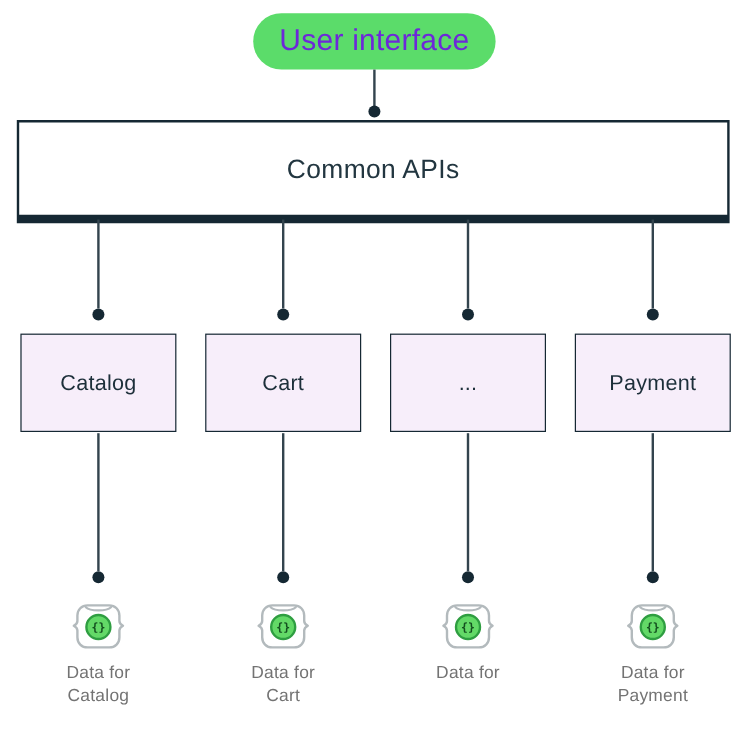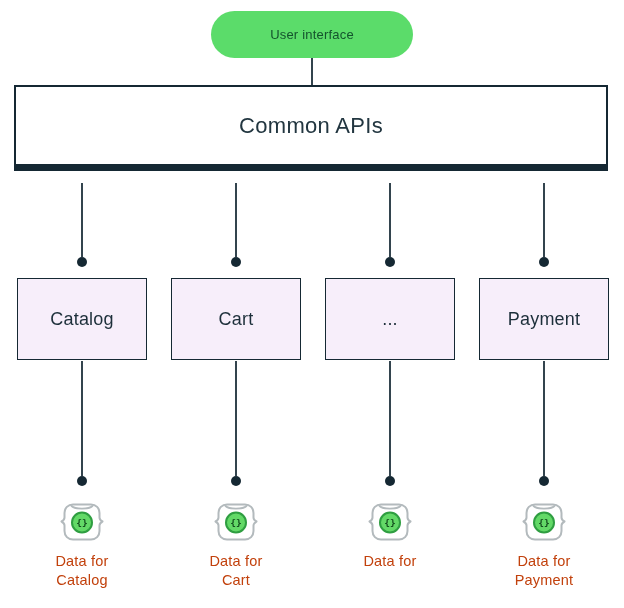--- a/index.html
+++ b/index.html
@@ -3,29 +3,29 @@
 <meta charset="utf-8">
 <style>
   html,body{margin:0;padding:0;background:#ffffff;}
   body{font-family:"Liberation Sans",sans-serif;}
   .canvas{position:relative;width:624px;height:608px;background:#ffffff;overflow:hidden;}
 
   .pill{
     position:absolute;left:211px;top:11px;width:202px;height:47px;
     background:#5bdc6a;border-radius:24px;
     display:flex;align-items:center;justify-content:center;
-    font-size:13px;font-weight:500;color:#14532d;letter-spacing:.2px;
+    font-size:25px;font-weight:500;color:#6d28d9;letter-spacing:.2px;
   }
 
   .vline{position:absolute;width:2px;background:#33444e;}
   .line-top{left:311px;top:58px;height:33px;}
   .dot{position:absolute;width:10px;height:10px;border-radius:50%;background:#152833;}
 
   .api-box{
-    position:absolute;left:14px;top:85px;width:594px;height:86px;
+    position:absolute;left:14px;top:100px;width:594px;height:86px;
     box-sizing:border-box;background:#ffffff;
     border:2px solid #152833;border-bottom:7px solid #152833;
     display:flex;align-items:center;justify-content:center;
     font-size:22px;font-weight:500;color:#223640;letter-spacing:.3px;
   }
 
   .service-box{
     position:absolute;top:278px;width:130px;height:82px;box-sizing:border-box;
     background:#f7eefa;border:1.5px solid #152833;
     display:flex;align-items:center;justify-content:center;
@@ -34,21 +34,21 @@
 
   .line-mid{top:183px;height:74px;}
   .dot-mid{top:257px;}
   .line-low{top:361px;height:115px;}
   .dot-low{top:476px;}
 
   .data-icon{position:absolute;top:498px;width:48px;height:48px;}
 
   .ds-label{
     position:absolute;top:552px;width:130px;text-align:center;
-    font-size:14.5px;line-height:19px;color:#c2410c;font-weight:400;
+    font-size:14.5px;line-height:19px;color:#737373;font-weight:400;
     letter-spacing:.2px;
   }
 
   
   .c1.vline{left:81px;} .c2.vline{left:235px;} .c3.vline{left:389px;} .c4.vline{left:543px;}
   .c1.dot{left:77px;}   .c2.dot{left:231px;}  .c3.dot{left:385px;}  .c4.dot{left:539px;}
   .c1.service-box{left:17px;}  .c2.service-box{left:171px;} .c3.service-box{left:325px;} .c4.service-box{left:479px;}
   .c1.data-icon{left:58px;}    .c2.data-icon{left:212px;}   .c3.data-icon{left:366px;}   .c4.data-icon{left:520px;}
   .c1.ds-label{left:17px;}     .c2.ds-label{left:171px;}    .c3.ds-label{left:325px;}    .c4.ds-label{left:479px;}
 </style>

